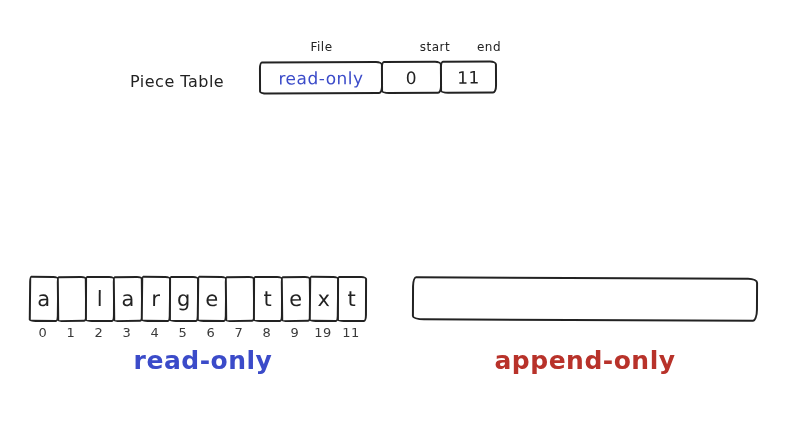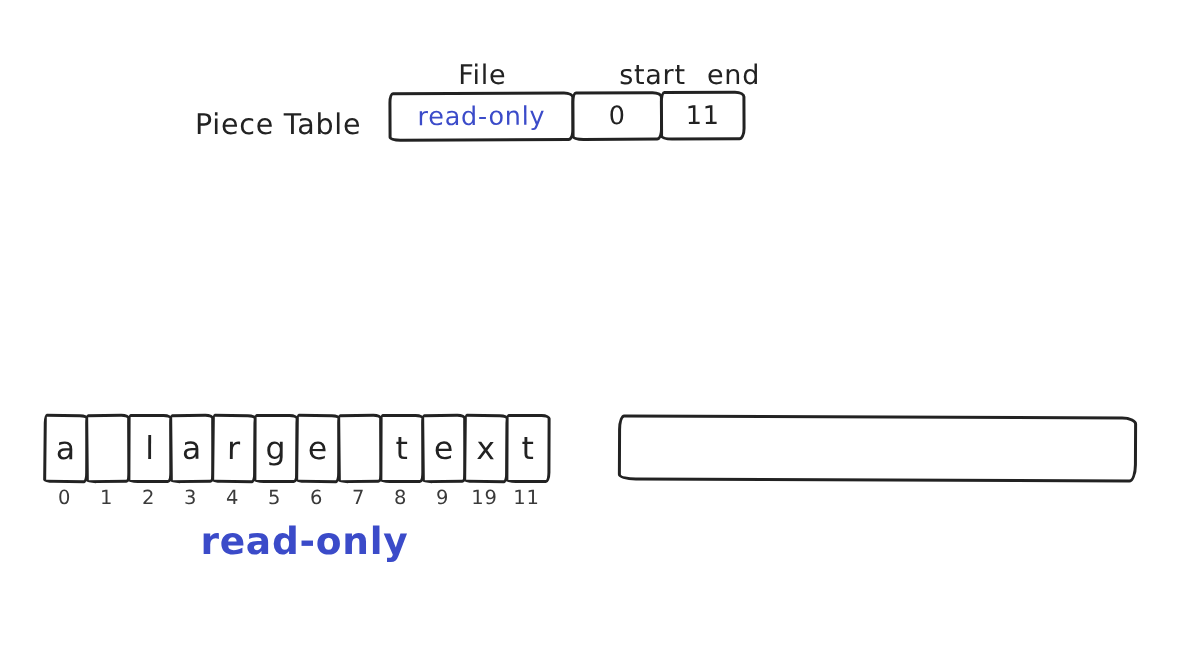--- a/index.html
+++ b/index.html
@@ -19,28 +19,28 @@
     font-family: "DejaVu Sans", "Liberation Sans", sans-serif;
     color: var(--ink);
     overflow: hidden;
   }
   .hand { letter-spacing: 0.5px; }
 
   
   .piece-table-label {
     position: absolute;
     left: 130px; top: 72px;
-    font-size: 19px;
+    font-size: 16px;
     white-space: nowrap;
   }
   .pt-headers { position: absolute; top: 40px; left: 0; }
   .pt-header {
     position: absolute;
     text-align: center;
-    font-size: 18px;
+    font-size: 12px;
   }
   .pt-header.file  { left: 260px; width: 123px; }
   .pt-header.start { left: 405px; width: 60px;  }
   .pt-header.end   { left: 461px; width: 56px;  }
 
   .pt-row {
     position: absolute;
     left: 259px; top: 61px;
     display: flex;
     transform: rotate(-0.25deg);
@@ -161,14 +161,15 @@
     <div class="ro-index hand">8</div>
     <div class="ro-index hand">9</div>
     <div class="ro-index hand">19</div>
     <div class="ro-index hand">11</div>
   </div>
 
   <div class="buffer-label ro hand">read-only</div>
 
   <div class="ao-rect"></div>
 
+  <div class="buffer-label ao hand">append-only</div>
 
 </div>
 
 </body></html>

